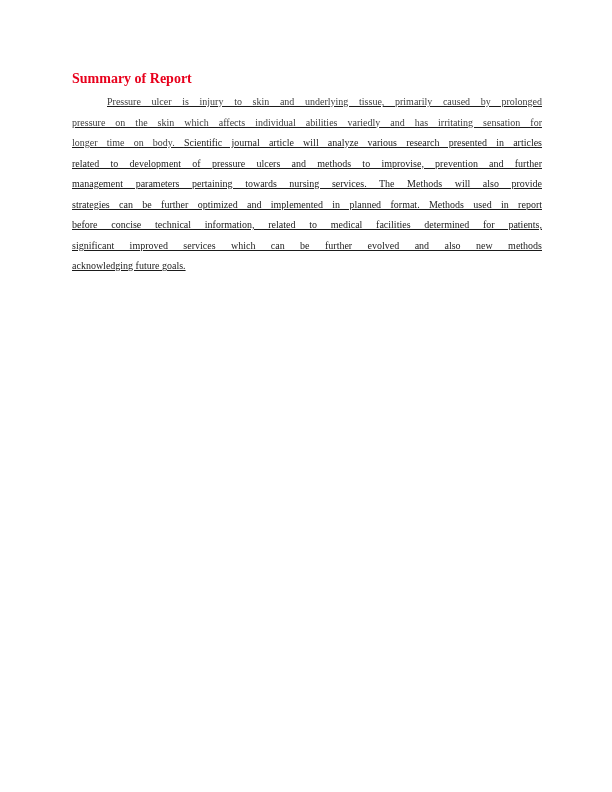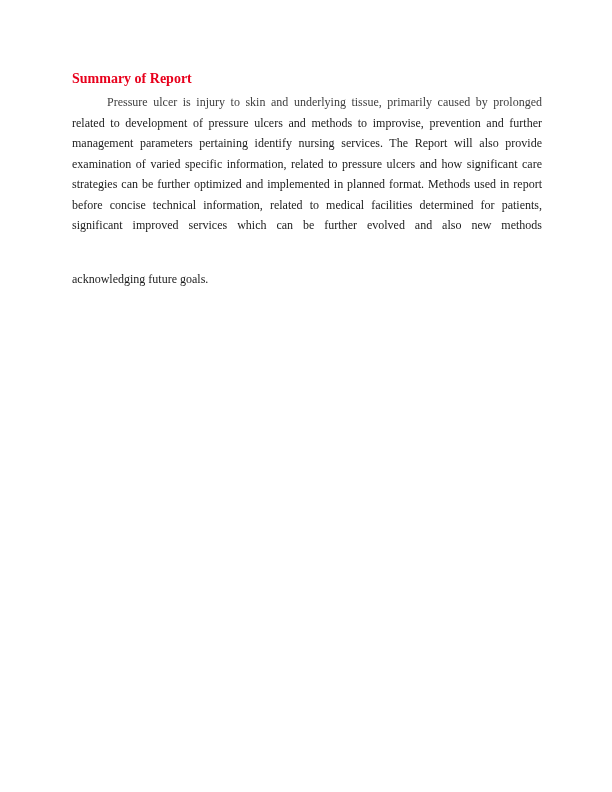--- a/index.html
+++ b/index.html
@@ -35,46 +35,47 @@
     font-size: 14px;
     line-height: 17px;
     font-weight: 700;
     color: var(--heading-text);
     margin: 0 0 5px 0;
   }
   .paragraph {
     color: var(--body-text);
   }
   .line {
-    font-size: 12px;
+    font-size: 10px;
     line-height: 20.5px;
     text-align: justify;
     text-align-last: justify;
     white-space: normal;
+    text-decoration: underline;
   }
   .line.indent {
     text-indent: 35px;
   }
   .line.last {
     text-align-last: left;
-    margin-top: 33px;
   }
   .seg.muted { color: var(--muted-text); }
   .seg.body  { color: var(--body-text); }
 </style>
 </head>
 <body>
 
 <div class="page">
   <div class="content">
     <h1 class="heading">Summary of Report</h1>
     <div class="paragraph" id="paragraph">
         <div class="line indent"><span class="seg muted">Pressure ulcer is injury to skin and underlying tissue, primarily caused by prolonged</span></div>
+        <div class="line"><span class="seg muted">pressure on the skin which affects individual abilities variedly and has irritating sensation for</span></div>
+        <div class="line"><span class="seg muted">longer time on body. </span><span class="seg body">Scientific journal article will analyze various research presented in articles</span></div>
         <div class="line"><span class="seg body">related to development of pressure ulcers and methods to improvise, prevention and further</span></div>
-        <div class="line"><span class="seg body">management parameters pertaining identify nursing services. The Report will also provide</span></div>
-        <div class="line"><span class="seg body">examination of varied specific information, related to pressure ulcers and how significant care</span></div>
+        <div class="line"><span class="seg body">management parameters pertaining towards nursing services. The Methods will also provide</span></div>
         <div class="line"><span class="seg body">strategies can be further optimized and implemented in planned format. Methods used in report</span></div>
         <div class="line"><span class="seg body">before concise technical information, related to medical facilities determined for patients,</span></div>
         <div class="line"><span class="seg body">significant improved services which can be further evolved and also new methods</span></div>
         <div class="line last"><span class="seg body">acknowledging future goals.</span></div>
       </div>
   </div>
 </div>
 
 </body></html>

